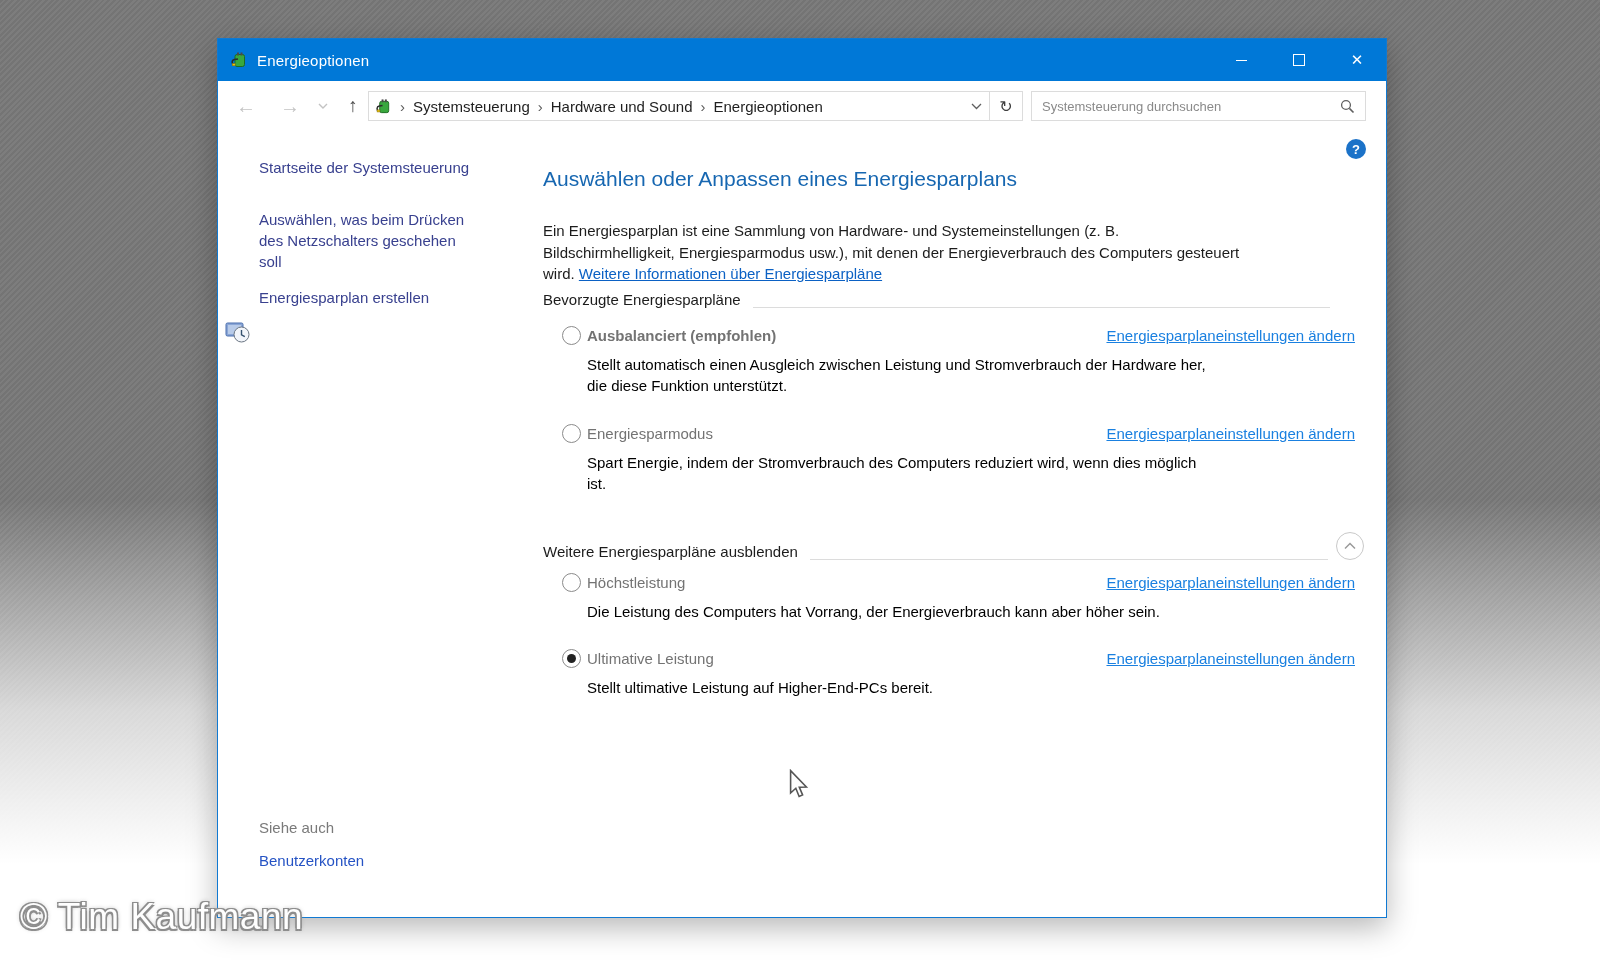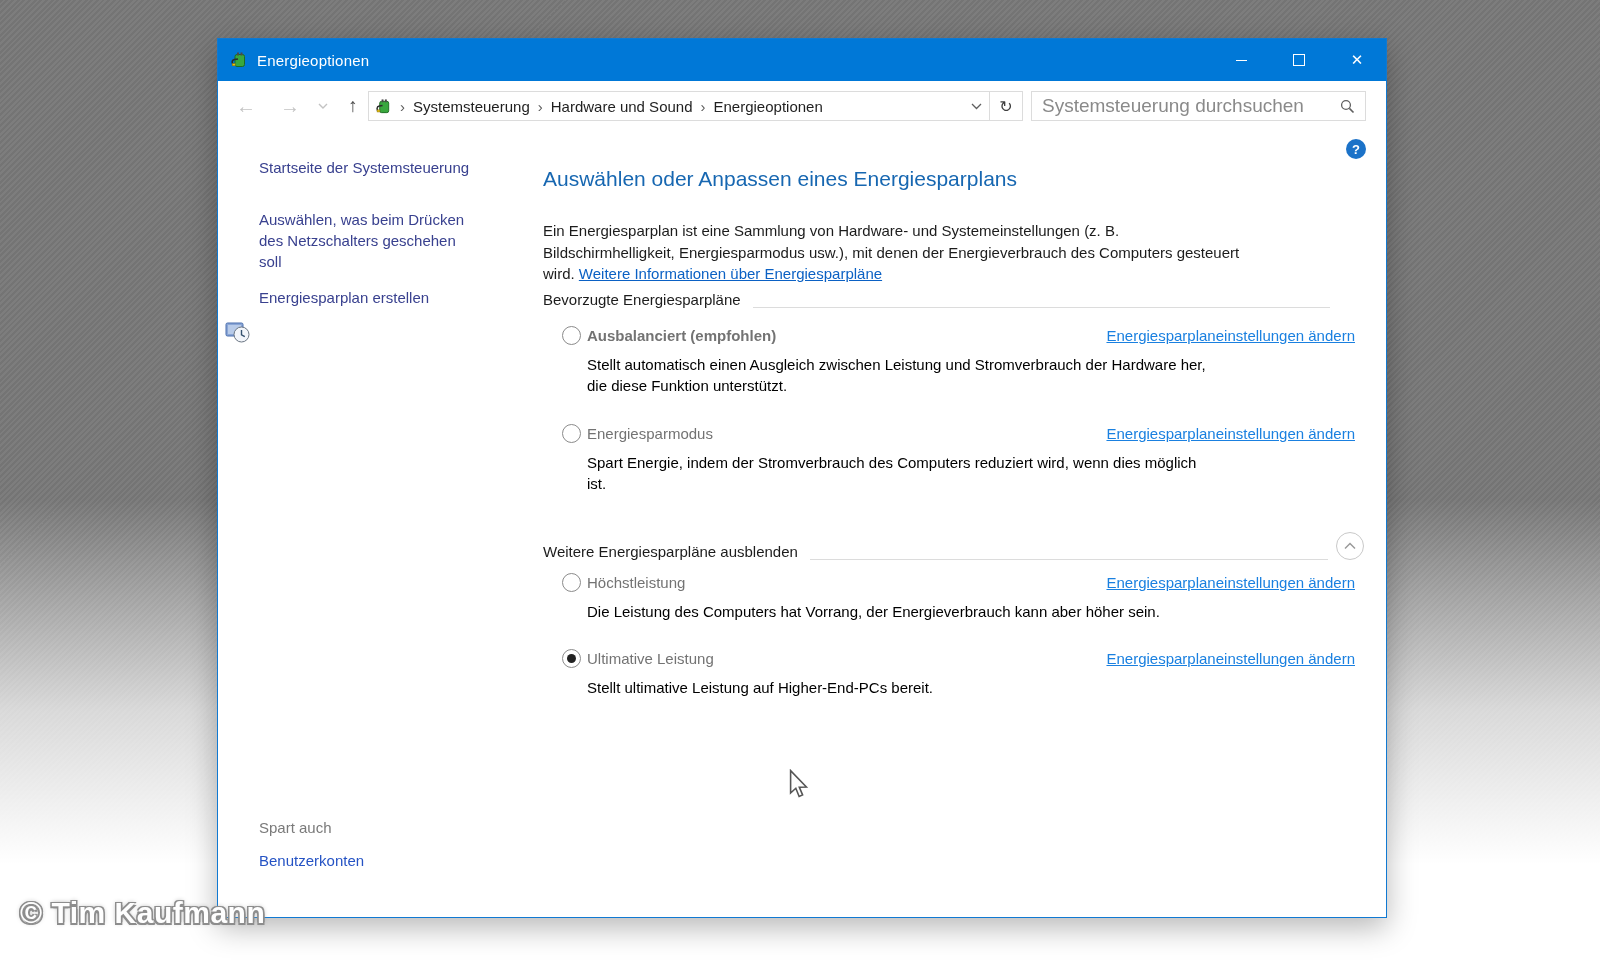--- a/index.html
+++ b/index.html
@@ -29,21 +29,21 @@
   .addressbar{position:absolute;left:150px;top:10px;width:655px;height:30px;border:1px solid #dcdcdc;
     box-sizing:border-box;background:#fff;display:flex;align-items:center;font-size:15px;color:#1f1f1f;}
   .crumb-icon{margin-left:6px;display:flex;}
   .crumb-sep{color:#5c5c5c;font-size:15px;padding:0 8px;}
   .crumb{white-space:nowrap;}
   .addr-chevron{margin-left:auto;width:26px;display:flex;justify-content:center;}
   .refresh-seg{width:32px;align-self:stretch;border-left:1px solid #dcdcdc;display:flex;align-items:center;justify-content:center;
     color:#3f3f3f;font-size:16px;}
   .searchbox{position:absolute;left:813px;top:10px;width:335px;height:30px;border:1px solid #dcdcdc;box-sizing:border-box;
     background:#fff;display:flex;align-items:center;}
-  .search-ph{margin-left:10px;font-size:19px;color:#8a8a8a;white-space:nowrap;}
+  .search-ph{margin-left:10px;font-size:13px;color:#8a8a8a;white-space:nowrap;}
   .search-icon{margin-left:auto;margin-right:10px;display:flex;}
   
   .content{position:absolute;left:0;top:92px;right:0;bottom:0;background:#fff;}
   .help{position:absolute;left:1128px;top:8px;width:20px;height:20px;border-radius:50%;background:#1b72c8;color:#fff;
     font-size:13px;font-weight:bold;display:flex;align-items:center;justify-content:center;}
   .side-item{position:absolute;left:41px;font-size:15px;line-height:21px;color:#39418f;white-space:pre-line;}
   .side-icon{position:absolute;left:7px;top:189px;}
   .see-heading{position:absolute;left:41px;top:688px;font-size:15px;color:#7a7a7a;}
   .see-link{position:absolute;left:41px;top:721px;font-size:15px;color:#2553c4;}
   .page-heading{position:absolute;left:325px;top:36px;font-size:21px;color:#1767b1;font-weight:400;}
@@ -62,21 +62,21 @@
   .radio.checked::after{content:"";position:absolute;left:4px;top:4px;right:4px;bottom:4px;border-radius:50%;background:#222;}
   .plan-name{margin-left:6px;font-size:15px;color:#737373;}
   .plan-name.bold{font-weight:bold;}
   .plan-link{margin-left:auto;font-size:15px;color:#1a80e0;white-space:nowrap;}
   .plan-desc{position:absolute;left:369px;width:730px;font-size:15px;line-height:21px;color:#000000;white-space:pre-line;}
   .row1{top:195px;} .desc1{top:223px;}
   .row2{top:293px;} .desc2{top:321px;}
   .row3{top:442px;justify-content:space-between;} .desc3{top:470px;}
   .row4{top:518px;} .desc4{top:546px;}
   .cursor{position:absolute;left:570px;top:638px;}
-  .watermark{position:absolute;left:20px;top:896px;font-size:30px;font-weight:700;color:#fefefe;letter-spacing:.5px;
+  .watermark{position:absolute;left:20px;top:896px;font-size:37px;font-weight:400;color:#fefefe;letter-spacing:.5px;
     text-shadow:-1.5px -1.5px 0 #8d8d8d,1.5px -1.5px 0 #8d8d8d,-1.5px 1.5px 0 #8d8d8d,1.5px 1.5px 0 #8d8d8d,0 0 5px #9a9a9a;}
 </style>
 </head>
 <body>
 
 <div class="stage">
   <div class="window">
 
     <div class="titlebar">
       <span class="app-icon">
@@ -166,21 +166,21 @@
 soll</div>
       <div class="side-item" style="top:156px">Energiesparplan erstellen</div>
       <span class="side-icon">
         <svg width="26" height="24" viewBox="0 0 26 24">
           <rect x="1" y="3" width="17" height="13" rx="1.5" fill="#8aa6d6" stroke="#4a6fae"></rect>
           <rect x="3" y="5" width="13" height="9" fill="#b8cbe9"></rect>
           <circle cx="16.5" cy="14.5" r="7.5" fill="#f2f5fa" stroke="#6b7683"></circle>
           <path d="M16.5 10 L16.5 14.8 L19.8 16.6" stroke="#35506e" stroke-width="1.4" fill="none"></path>
         </svg>
       </span>
-      <div class="see-heading">Spart auch</div>
+      <div class="see-heading">Siehe auch</div>
       <div class="see-link">Benutzerkonten</div>
 
       <div class="page-heading">Auswählen oder Anpassen eines Energiesparplans</div>
       <p class="intro"><span class="txt">Ein Energiesparplan ist eine Sammlung von Hardware- und Systemeinstellungen (z. B.
 Bildschirmhelligkeit, Energiesparmodus usw.), mit denen der Energieverbrauch des Computers gesteuert
 wird.</span> <a href="#">Weitere Informationen über Energiesparpläne</a></p>
 
       <div class="section-row sec1">
         <span>Bevorzugte Energiesparpläne</span>
         <span class="line"></span>

